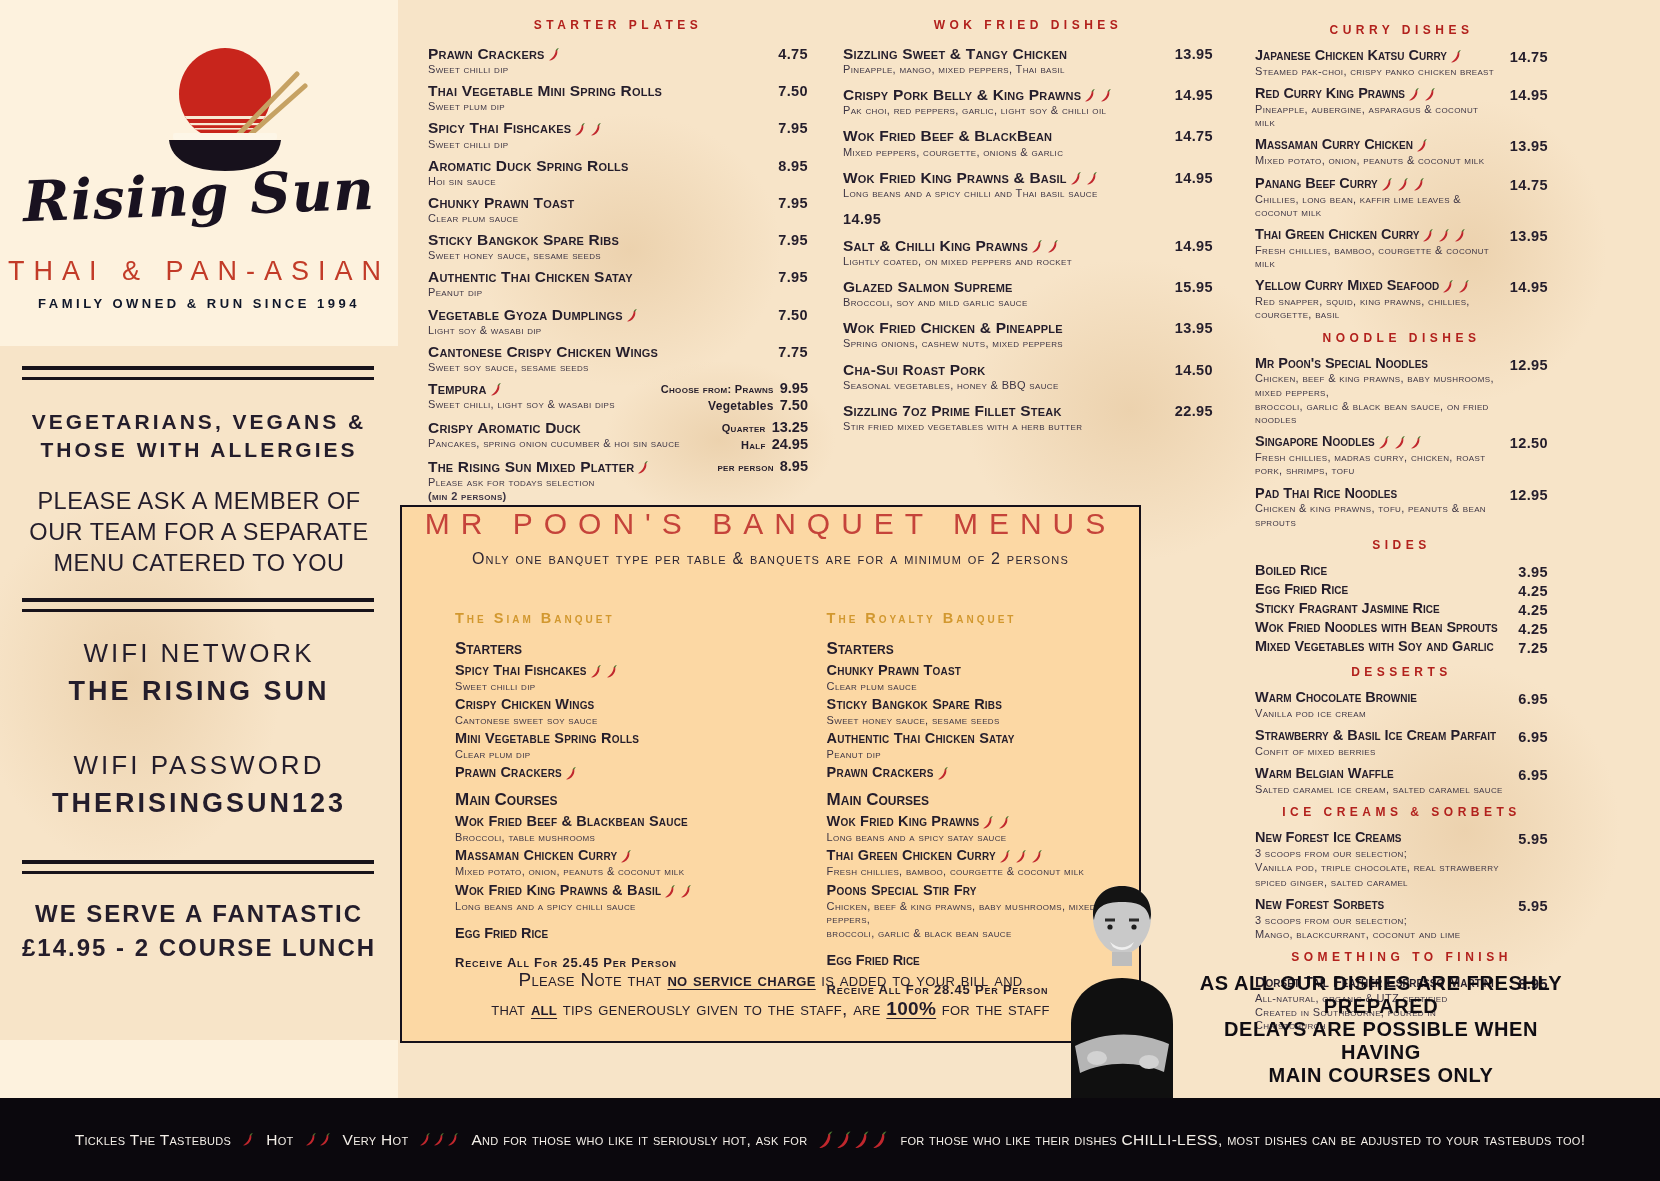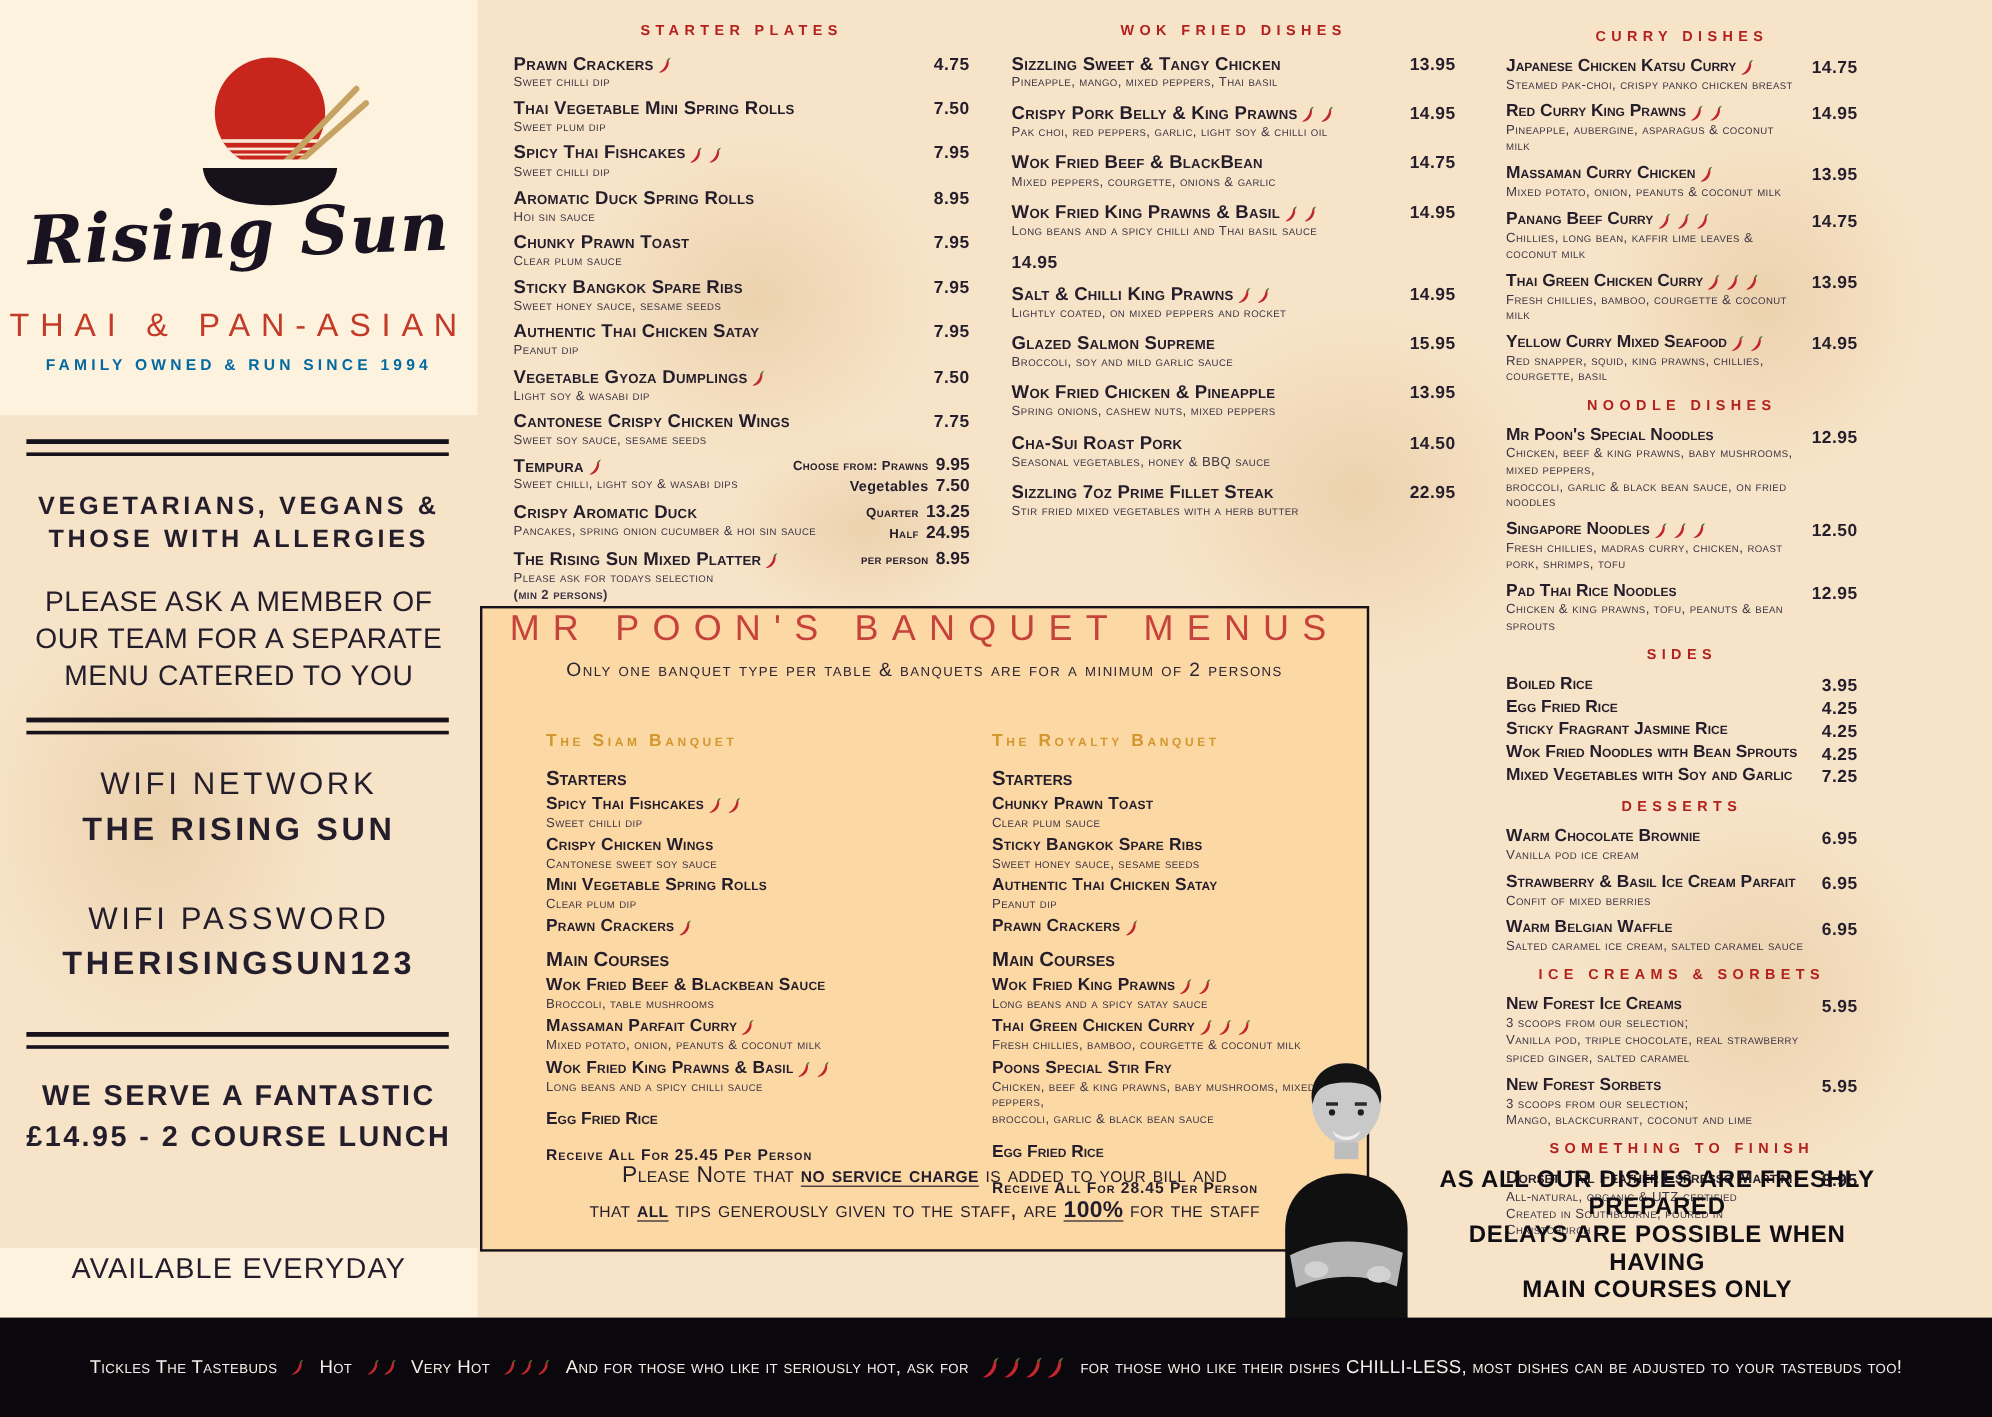--- a/index.html
+++ b/index.html
@@ -14,21 +14,21 @@
   
   .side-text{position:absolute;left:10px;width:378px;text-align:center;}
   .rule{position:absolute;left:22px;width:352px;height:7px;
         border-top:4px solid #18131b;border-bottom:3px solid #18131b;}
   .brand-script{position:absolute;left:12px;top:162px;width:374px;text-align:center;
         font-family:"DejaVu Serif",serif;font-style:italic;font-weight:bold;
         font-size:56px;color:#191220;transform:rotate(-2deg);letter-spacing:1px;}
   .brand-tagline{position:absolute;left:0;top:256px;width:398px;text-align:center;
         color:#c23b28;font-size:27px;letter-spacing:9px;}
   .brand-family{position:absolute;left:0;top:296px;width:398px;text-align:center;
-        color:#0369a1;font-weight:bold;font-size:13px;letter-spacing:3.5px;}
+        color:#0f172a;font-weight:bold;font-size:13px;letter-spacing:3.5px;}
 
   .veg-title{font-weight:bold;font-size:21px;letter-spacing:3px;}
   .veg-body{font-size:23.5px;line-height:31px;letter-spacing:.5px;}
   .wifi-label{font-size:26px;letter-spacing:3px;}
   .wifi-value{font-size:27px;font-weight:bold;letter-spacing:3px;}
   .lunch{font-size:24px;font-weight:bold;letter-spacing:2px;}
   .avail{font-size:24px;letter-spacing:1px;}
 
   
   .col{position:absolute;top:18px;}
@@ -135,21 +135,20 @@
   <div class="side-text veg-title" style="top:438px;">THOSE WITH ALLERGIES</div>
   <div class="side-text veg-body" style="top:486px;">PLEASE ASK A MEMBER OF OUR TEAM FOR A SEPARATE MENU CATERED TO YOU</div>
   <div class="rule" style="top:598px;"></div>
   <div class="side-text wifi-label" style="top:638px;">WIFI NETWORK</div>
   <div class="side-text wifi-value" style="top:676px;">THE RISING SUN</div>
   <div class="side-text wifi-label" style="top:750px;">WIFI PASSWORD</div>
   <div class="side-text wifi-value" style="top:788px;">THERISINGSUN123</div>
   <div class="rule" style="top:860px;"></div>
   <div class="side-text lunch" style="top:900px;">WE SERVE A FANTASTIC</div>
   <div class="side-text lunch" style="top:934px;">£14.95 - 2 COURSE LUNCH</div>
-  <div class="side-text avail" style="top:1044px;">AVAILABLE EVERYDAY</div>
 
   <section class="col colA">
     <div class="sec-title">STARTER PLATES</div>
     <div id="colA-items">
         <div class="mi">
           <div class="mi-main">
             <div class="mi-namewrap">
               <span class="mi-name">Prawn Crackers</span>
               <span class="chilli"><svg viewBox="0 0 14 17">
                   <path fill="#c1272d" d="M9.9 3.4c1 2.7-.1 6.8-2.8 9.4-1.8 1.7-4.2 2.8-6.3 2.3 2.6-1.6 5-3.8 6.3-6.6.8-1.7 1.3-3.6 1.4-5.1z"></path>
@@ -736,21 +735,21 @@
             <div class="mi-main">
               <div class="mi-namewrap">
                 <span class="mi-name">Wok Fried Beef &amp; Blackbean Sauce</span>
               </div>
               <div class="mi-desc">Broccoli, table mushrooms</div>
             </div>
           </div>
           <div class="mi">
             <div class="mi-main">
               <div class="mi-namewrap">
-                <span class="mi-name">Massaman Parfait Curry</span>
+                <span class="mi-name">Massaman Chicken Curry</span>
                 <span class="chilli"><svg viewBox="0 0 14 17">
                     <path fill="#c1272d" d="M9.9 3.4c1 2.7-.1 6.8-2.8 9.4-1.8 1.7-4.2 2.8-6.3 2.3 2.6-1.6 5-3.8 6.3-6.6.8-1.7 1.3-3.6 1.4-5.1z"></path>
                     <path fill="#49752f" d="M8.5 3.9c.4-1.6 1.7-2.7 3.6-2.7-.9.7-1.5 1.6-1.8 2.7-.6-.1-1.2-.1-1.8 0z"></path>
                   </svg></span>
               </div>
               <div class="mi-desc">Mixed potato, onion, peanuts &amp; coconut milk</div>
             </div>
           </div>
           <div class="mi">
             <div class="mi-main">

